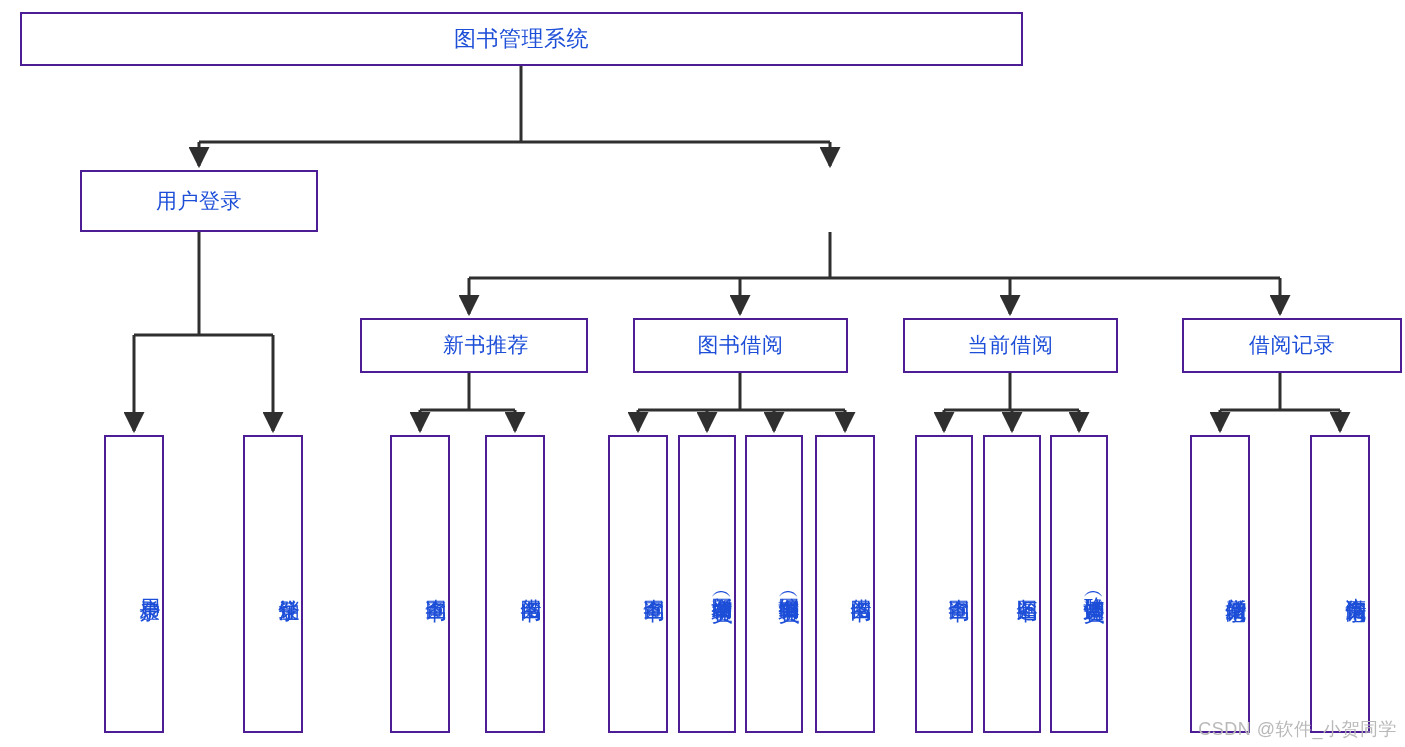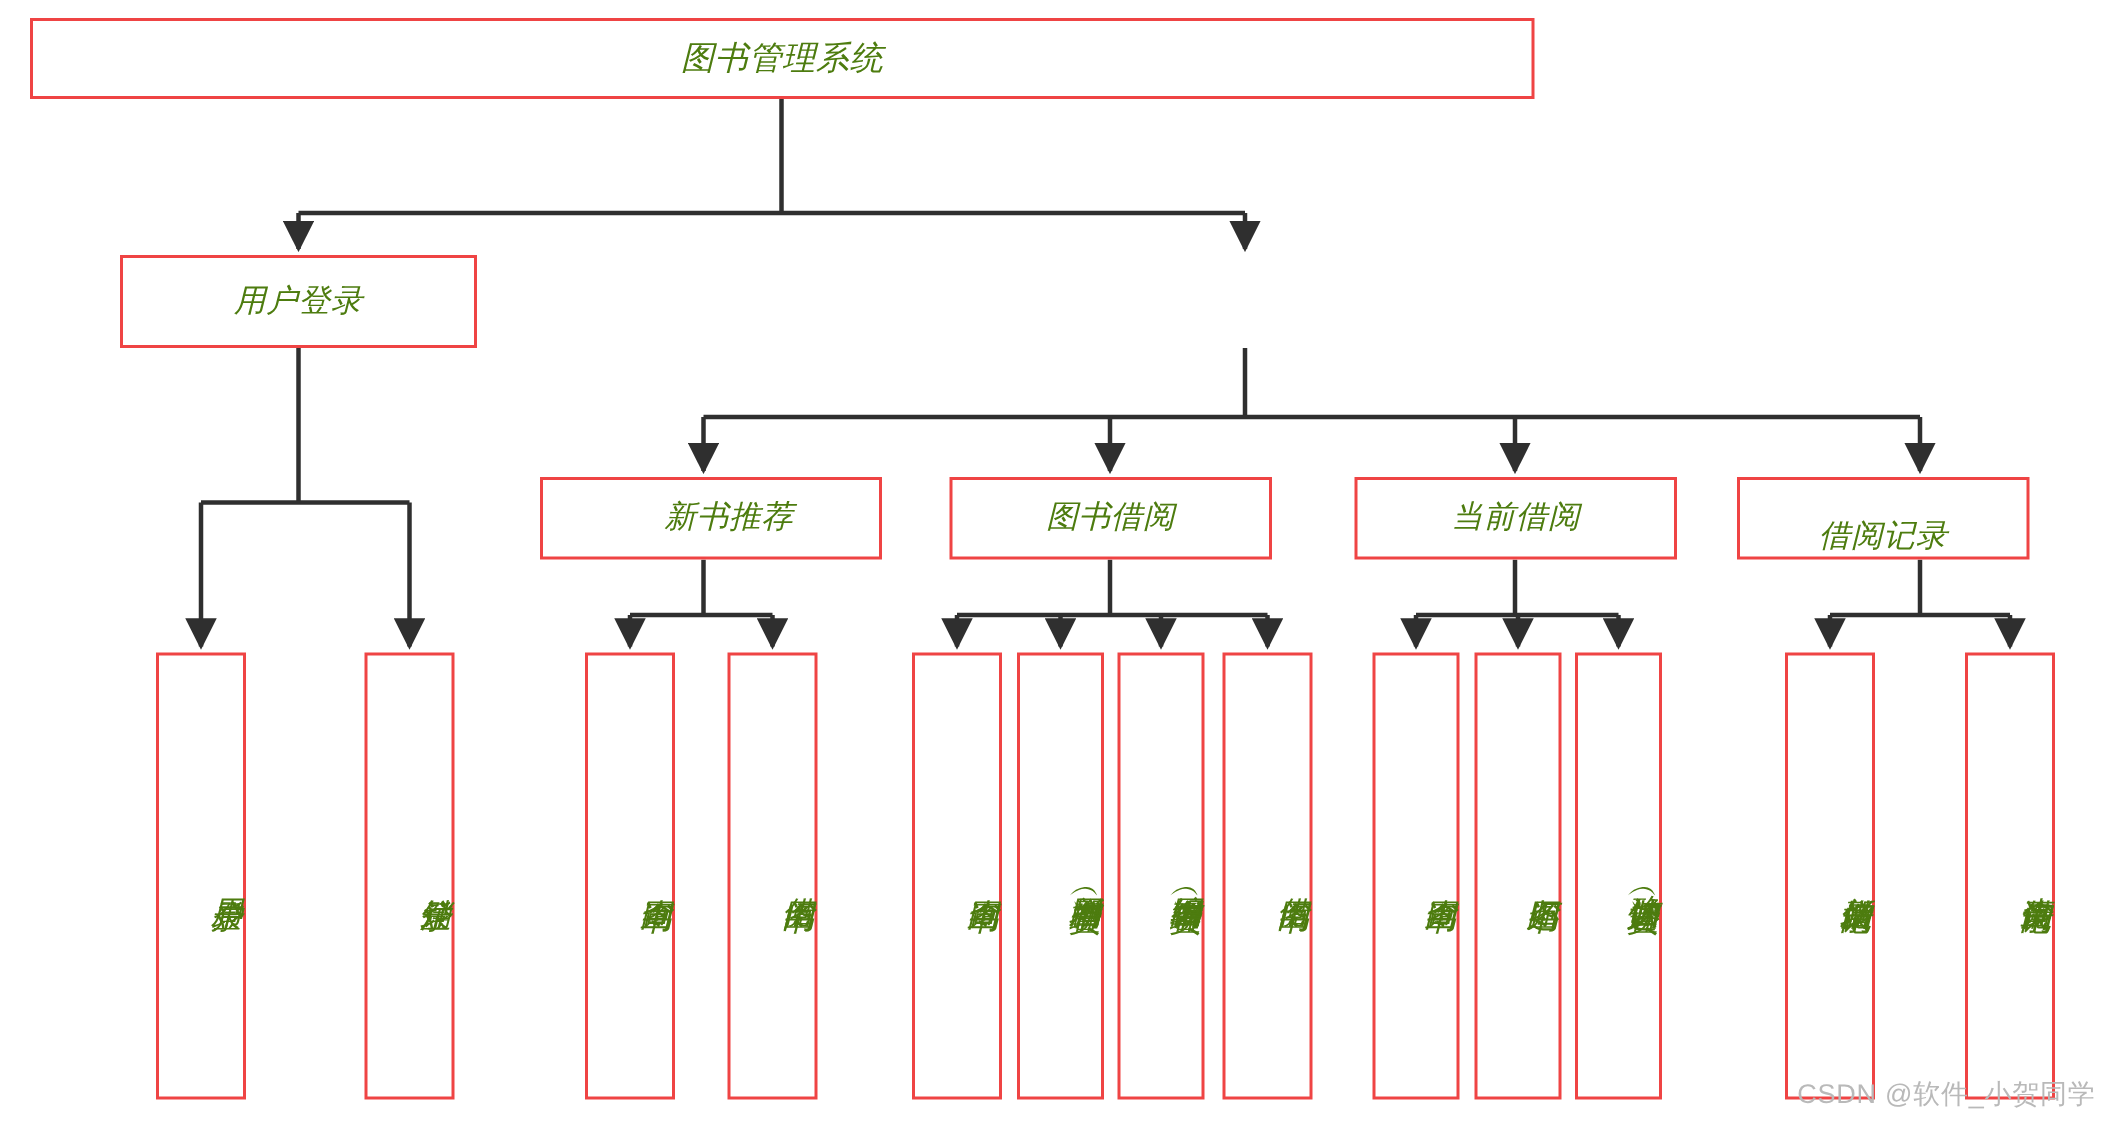--- a/index.html
+++ b/index.html
@@ -21,28 +21,27 @@
     position: absolute;
     left: 0;
     top: 0;
     width: 1405px;
     height: 747px;
     pointer-events: none;
   }
   .node {
     position: absolute;
     box-sizing: border-box;
-    border: 2px solid #ef4444;
+    border: 2px solid #4c1d95;
     background: #ffffff;
     display: flex;
     align-items: center;
     justify-content: center;
-    color: #4d7c0f;
+    color: #1d4ed8;
     line-height: 1.18;
-    font-style: italic;
   }
   .node.horiz {
     font-size: 21px;
     letter-spacing: 0.5px;
   }
   .node.root {
     font-size: 22px;
   }
   .node.vert {
     writing-mode: vertical-rl;
@@ -134,21 +133,21 @@
 
   <div class="node horiz" style="left:360px; top:318px; width:228px; height:55px;padding-left:24px;">
     <span>新书推荐</span>
   </div>
   <div class="node horiz" style="left:633px; top:318px; width:215px; height:55px;">
     <span>图书借阅</span>
   </div>
   <div class="node horiz" style="left:903px; top:318px; width:215px; height:55px;">
     <span>当前借阅</span>
   </div>
-  <div class="node horiz" style="left:1158px; top:318px; width:195px; height:55px;align-items:flex-end;">
+  <div class="node horiz" style="left:1182px; top:318px; width:220px; height:55px;">
     <span>借阅记录</span>
   </div>
 
   <div class="node vert" style="left:104px; top:435px; width:60px; height:298px;">
     <span class="vlabel">用户登录</span>
   </div>
   <div class="node vert" style="left:243px; top:435px; width:60px; height:298px;">
     <span class="vlabel">注销登录</span>
   </div>
   <div class="node vert" style="left:390px; top:435px; width:60px; height:298px;">

